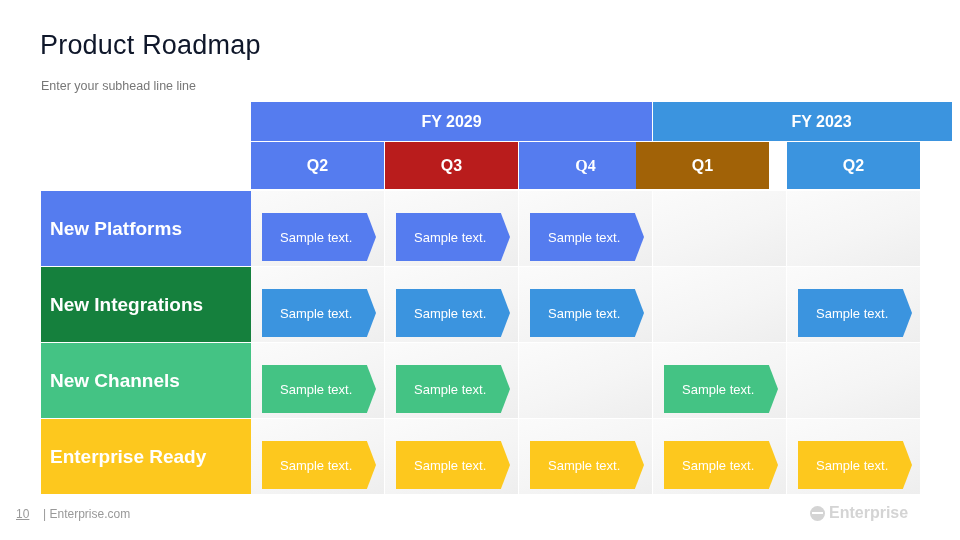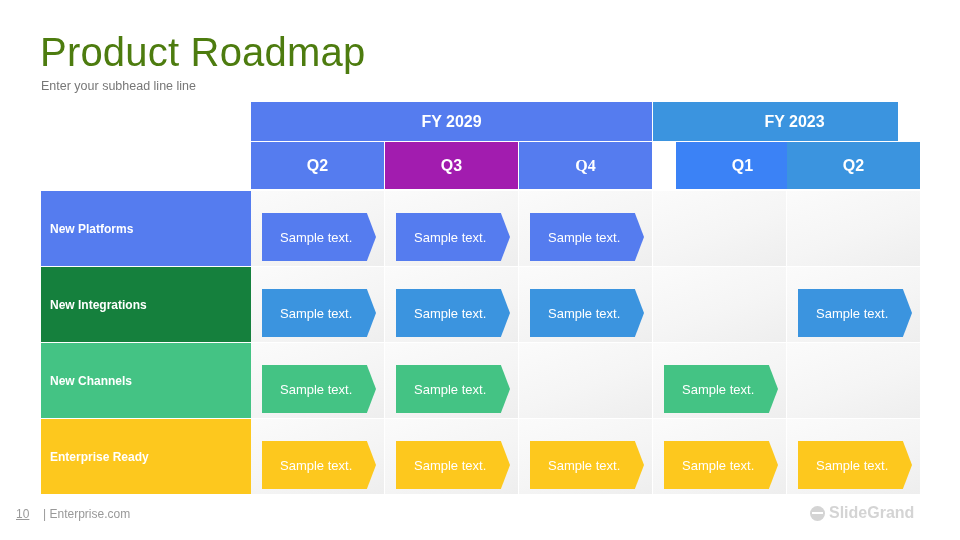--- a/index.html
+++ b/index.html
@@ -1,43 +1,43 @@
 <!DOCTYPE html>
 <html><head>
 <meta charset="utf-8">
 <style>
   * { margin: 0; padding: 0; box-sizing: border-box; }
   body { width: 960px; height: 540px; background: #ffffff; font-family: "Liberation Sans", sans-serif; position: relative; overflow: hidden; }
-  .title { position: absolute; left: 40px; top: 30px; font-size: 40px; color: #4d7c0f; font-weight: normal; letter-spacing: 0.2px; }
+  .title { position: absolute; left: 40px; top: 30px; font-size: 27px; color: #0f172a; font-weight: normal; letter-spacing: 0.2px; }
   .subhead { position: absolute; left: 41px; top: 79px; font-size: 12.5px; color: #777777; }
   .fy { position: absolute; top: 102px; height: 39px; color: #fff; font-weight: bold; font-size: 16px; display: flex; align-items: center; justify-content: center; }
   .q { position: absolute; top: 142px; height: 47px; color: #fff; font-weight: bold; font-size: 16px; display: flex; align-items: center; justify-content: center; }
-  .rowlabel { position: absolute; left: 41px; width: 251px; color: #fff; font-weight: bold; font-size: 12px; display: flex; align-items: center; padding-left: 9px; }
+  .rowlabel { position: absolute; left: 41px; width: 251px; color: #fff; font-weight: bold; font-size: 19px; display: flex; align-items: center; padding-left: 9px; }
   .cell { position: absolute; background: linear-gradient(160deg, #fbfbfb 0%, #f5f5f5 55%, #eeeeee 100%); }
   .tag { position: absolute; height: 48px; width: 114px; color: #fff; font-size: 13px; display: flex; align-items: center; padding-left: 18px;
          clip-path: polygon(0 0, 92% 0, 100% 50%, 92% 100%, 0 100%); }
   .footer-num { position: absolute; left: 16px; top: 507px; font-size: 12px; color: #999; text-decoration: underline; }
   .footer-site { position: absolute; left: 43px; top: 507px; font-size: 12px; color: #999; }
   .logo { position: absolute; left: 810px; top: 504px; display: flex; align-items: center; gap: 4px; color: #d4d4d4; font-weight: bold; font-size: 16px; }
   .logo-mark { width: 15px; height: 15px; border-radius: 50%; background: #d4d4d4; position: relative; }
   .logo-mark::after { content: ""; position: absolute; left: 2px; right: 2px; top: 6px; height: 2px; background: #fff; }
 </style>
 </head>
 <body>
 
 <div class="title">Product Roadmap</div>
 <div class="subhead">Enter your subhead line line</div>
 
 <div id="grid">
     <div class="fy" style="left: 251px; width: 401px; background: rgb(85, 124, 239);">FY 2029</div>
-    <div class="fy" style="left: 653px; width: 245px; background: rgb(59, 148, 223); padding-left: 38px;">FY 2023</div>
+    <div class="fy" style="left: 653px; width: 299px; background: rgb(59, 148, 223); padding-left: 38px;">FY 2023</div>
     <div class="q" style="left: 251px; width: 133px; background: rgb(85, 124, 239);">Q2</div>
-    <div class="q" style="left: 385px; width: 133px; background: #a21caf; text-align: center;">Q3</div>
+    <div class="q" style="left: 385px; width: 133px; background: #b91c1c; text-align: center;">Q3</div>
     <div class="q" style="left: 519px; width: 133px; background: rgb(85, 124, 239); font-family: Liberation Serif, serif;">Q4</div>
-    <div class="q" style="left: 676px; width: 133px; background: #3b82f6;">Q1</div>
+    <div class="q" style="left: 636px; width: 133px; background: #a16207;">Q1</div>
     <div class="q" style="left: 787px; width: 133px; background: rgb(59, 148, 223);">Q2</div>
     <div class="rowlabel" style="top: 191px; height: 75px; background: rgb(85, 124, 239);">New Platforms</div>
     <div class="cell" style="left: 251px; top: 191px; width: 133px; height: 75px;"></div>
     <div class="tag" style="left: 262px; top: 213px; background: rgb(85, 124, 239);">Sample text.</div>
     <div class="cell" style="left: 385px; top: 191px; width: 133px; height: 75px;"></div>
     <div class="tag" style="left: 396px; top: 213px; background: rgb(85, 124, 239);">Sample text.</div>
     <div class="cell" style="left: 519px; top: 191px; width: 133px; height: 75px;"></div>
     <div class="tag" style="left: 530px; top: 213px; background: rgb(85, 124, 239);">Sample text.</div>
     <div class="cell" style="left: 653px; top: 191px; width: 133px; height: 75px;"></div>
     <div class="cell" style="left: 787px; top: 191px; width: 133px; height: 75px;"></div>
@@ -70,14 +70,14 @@
     <div class="cell" style="left: 653px; top: 419px; width: 133px; height: 75px;"></div>
     <div class="tag" style="left: 664px; top: 441px; background: rgb(253, 200, 30);">Sample text.</div>
     <div class="cell" style="left: 787px; top: 419px; width: 133px; height: 75px;"></div>
     <div class="tag" style="left: 798px; top: 441px; background: rgb(253, 200, 30);">Sample text.</div>
   </div>
 
 <div class="footer-num">10</div>
 <div class="footer-site">| Enterprise.com</div>
 <div class="logo">
   <span class="logo-mark"></span>
-  <span>SlideGrand</span>
+  <span>Enterprise</span>
 </div>
 
 </body></html>

